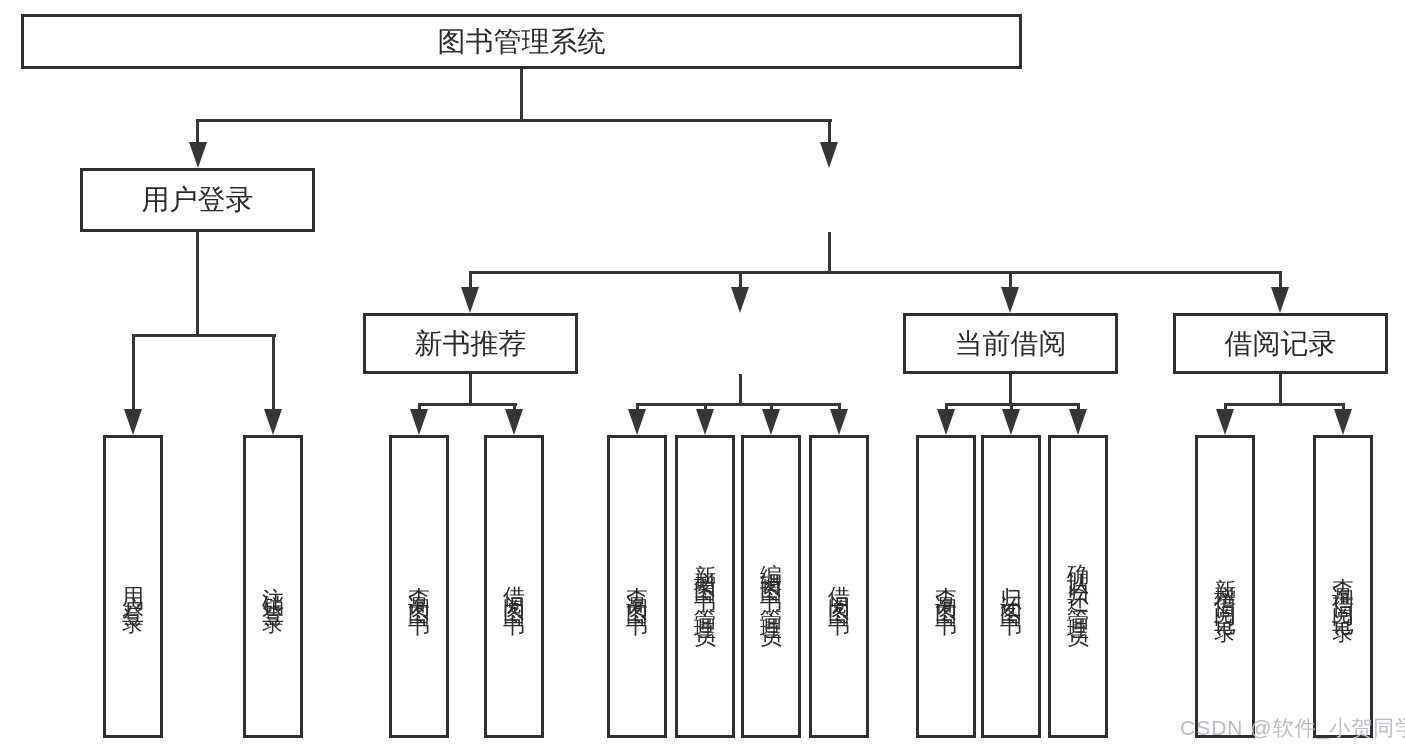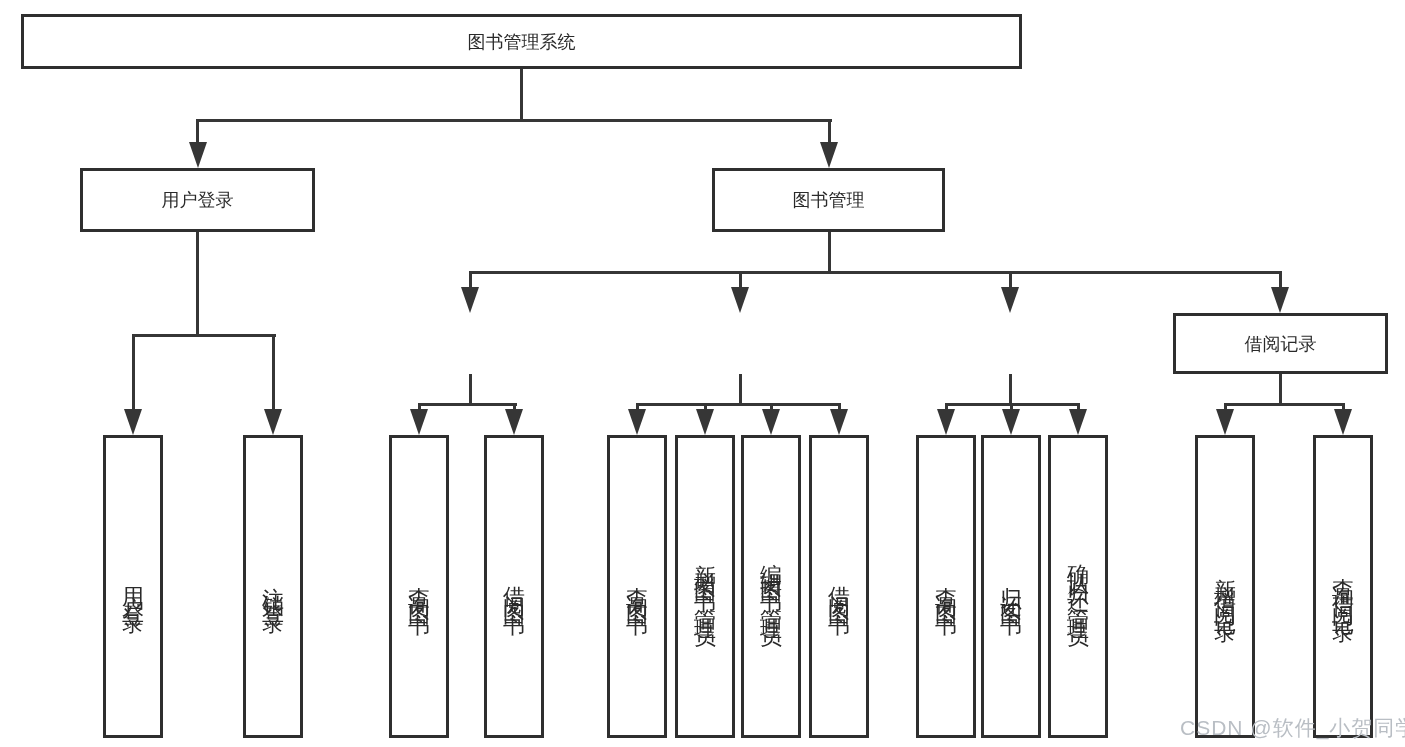--- a/index.html
+++ b/index.html
@@ -12,21 +12,21 @@
     overflow: hidden;
   }
   .box {
     position: absolute;
     box-sizing: border-box;
     background: #ffffff;
     border: 3px solid #2f2f2f;
     display: flex;
     align-items: center;
     justify-content: center;
-    font-size: 18px;
+    font-size: 28px;
     color: #2a2a2a;
     text-align: center;
     z-index: 2;
   }
   .vbox {
     writing-mode: vertical-rl;
     text-orientation: mixed;
     letter-spacing: 9px;
     line-height: 1;
     font-size: 22px;
@@ -63,40 +63,41 @@
   <div class="box" style="left:21px; top:14px; width:1001px; height:55px;">图书管理系统</div>
 
   <div class="line" style="left:520px; top:69px; width:3px; height:53px;"></div>
   <div class="line" style="left:196px; top:119px; width:636px; height:3px;"></div>
   <div class="line" style="left:196px; top:119px; width:3px; height:27px;"></div>
   <div class="arrow" style="left:189px; top:142px;"></div>
   <div class="line" style="left:828px; top:119px; width:3px; height:27px;"></div>
   <div class="arrow" style="left:820px; top:142px;"></div>
 
   <div class="box" style="left:80px; top:168px; width:235px; height:64px;">用户登录</div>
-  <div class="box" style="left:712px; top:168px; width:233px; height:64px;">图书管理</div>
 
   <div class="line" style="left:196px; top:232px; width:3px; height:105px;"></div>
   <div class="line" style="left:132px; top:334px; width:144px; height:3px;"></div>
   <div class="line" style="left:132px; top:334px; width:3px; height:79px;"></div>
   <div class="arrow" style="left:124px; top:409px;"></div>
   <div class="line" style="left:272px; top:334px; width:3px; height:79px;"></div>
   <div class="arrow" style="left:264px; top:409px;"></div>
 
   <div class="line" style="left:828px; top:232px; width:3px; height:42px;"></div>
   <div class="line" style="left:469px; top:271px; width:813px; height:3px;"></div>
   <div class="line" style="left:469px; top:271px; width:3px; height:20px;"></div>
   <div class="arrow" style="left:461px; top:287px;"></div>
   <div class="line" style="left:739px; top:271px; width:3px; height:20px;"></div>
   <div class="arrow" style="left:731px; top:287px;"></div>
   <div class="line" style="left:1009px; top:271px; width:3px; height:20px;"></div>
   <div class="arrow" style="left:1001px; top:287px;"></div>
   <div class="line" style="left:1279px; top:271px; width:3px; height:20px;"></div>
   <div class="arrow" style="left:1271px; top:287px;"></div>
 
+  <div class="box" style="left:363px; top:313px; width:215px; height:61px;">新书推荐</div>
+  <div class="box" style="left:903px; top:313px; width:215px; height:61px;">当前借阅</div>
   <div class="box" style="left:1173px; top:313px; width:215px; height:61px;">借阅记录</div>
 
   <div class="line" style="left:469px; top:374px; width:3px; height:32px;"></div>
   <div class="line" style="left:418px; top:403px; width:99px; height:3px;"></div>
   <div class="line" style="left:418px; top:403px; width:3px; height:10px;"></div>
   <div class="arrow" style="left:410px; top:409px;"></div>
   <div class="line" style="left:513px; top:403px; width:3px; height:10px;"></div>
   <div class="arrow" style="left:505px; top:409px;"></div>
 
   <div class="line" style="left:739px; top:374px; width:3px; height:32px;"></div>

